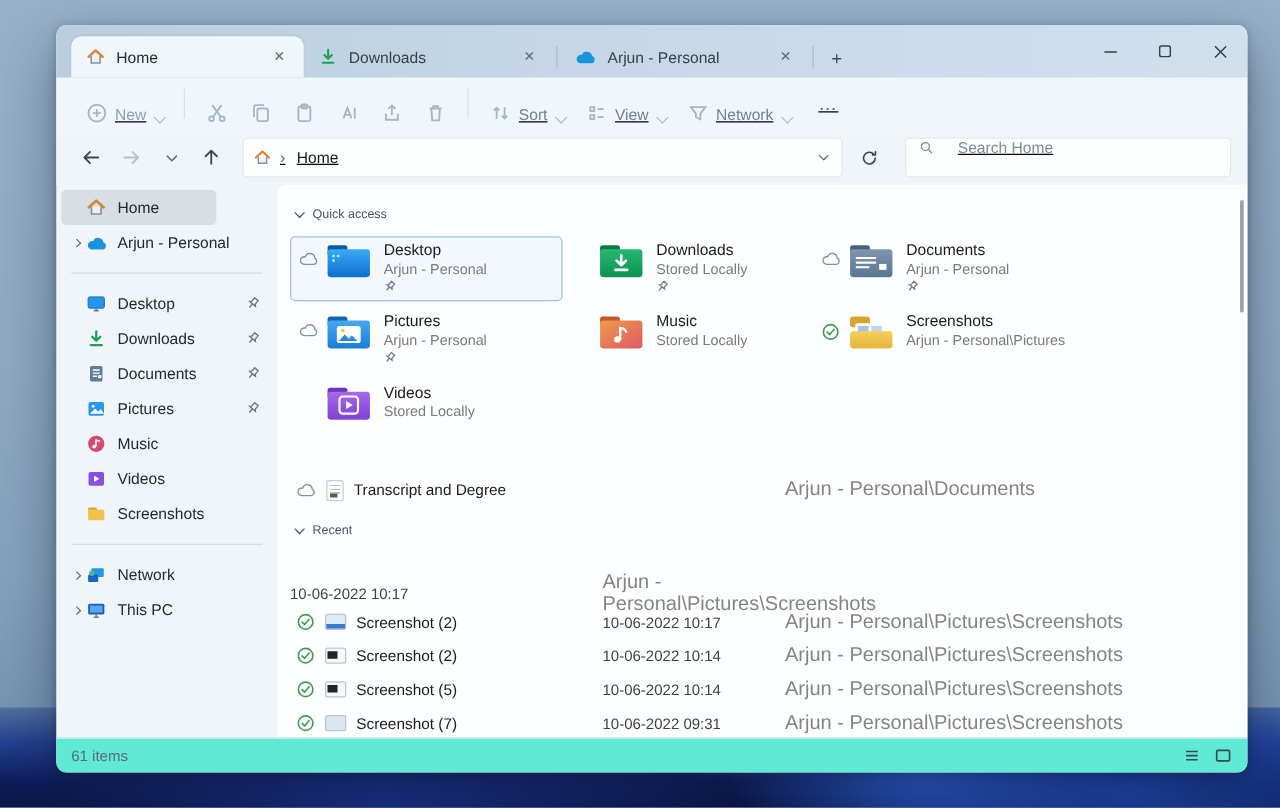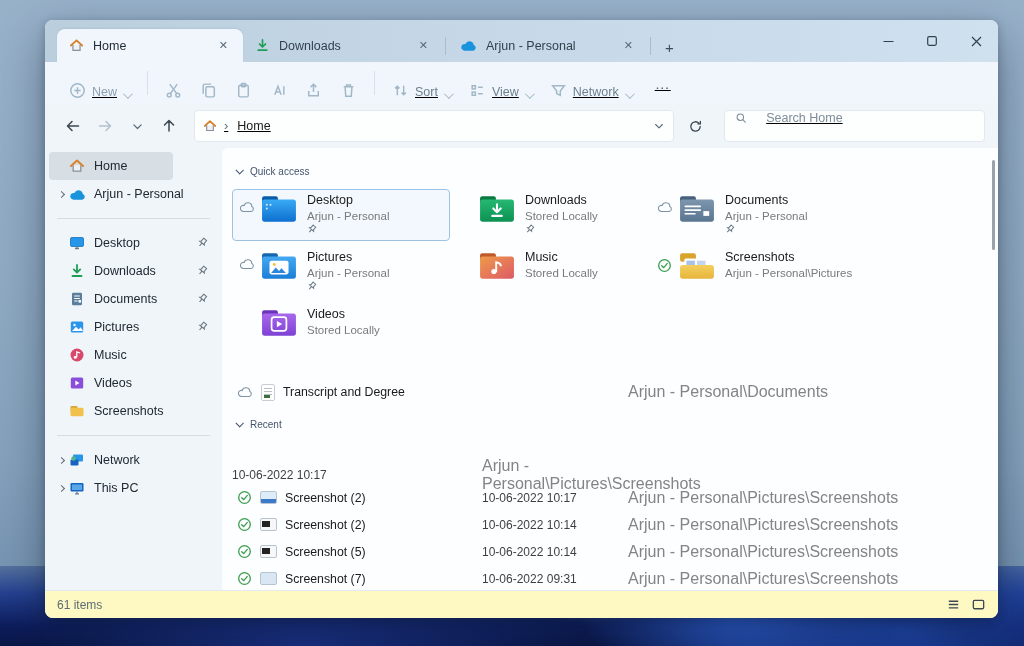--- a/index.html
+++ b/index.html
@@ -112,21 +112,21 @@
   .thumb { width:17px; height:13px; border-radius:2px; border:1px solid #b5c4d2; flex-shrink:0; position:relative; }
   .t-win1 { background:linear-gradient(#dcecf9 0 68%, #3c79c8 68%); }
   .t-win2 { background:#f7f7f7; }
   .t-win2::before { content:""; position:absolute; left:1px; top:2px; width:8px; height:6px; background:#232323; }
   .t-win3 { background:#d9e7f5; }
 
   
   .scrollbar-thumb { position:absolute; right:3px; top:12px; width:3px; height:90px; background:#9aa3ab; border-radius:2px; }
 
   
-  .statusbar { position:absolute; left:0; right:0; bottom:0; height:28px; background:#fef9c3;
+  .statusbar { position:absolute; left:0; right:0; bottom:0; height:28px; background:#5eead4;
     border-top:1px solid #e4eaef; display:flex; align-items:center; padding:0 12px; }
   .status-count { font-size:12px; color:#5c6b76; }
   .status-right { margin-left:auto; display:flex; gap:10px; }
   .status-right svg { stroke:#3b4751; }
 
   svg { display:block; }
 </style>
 </head>
 <body>
 

